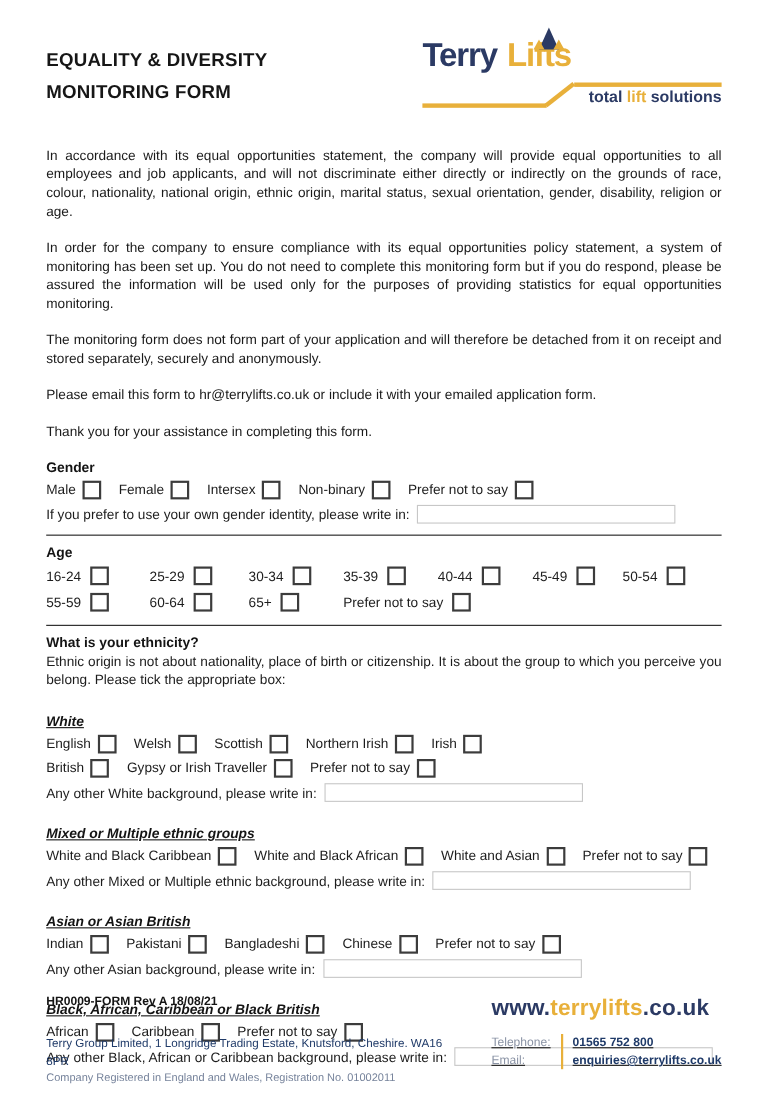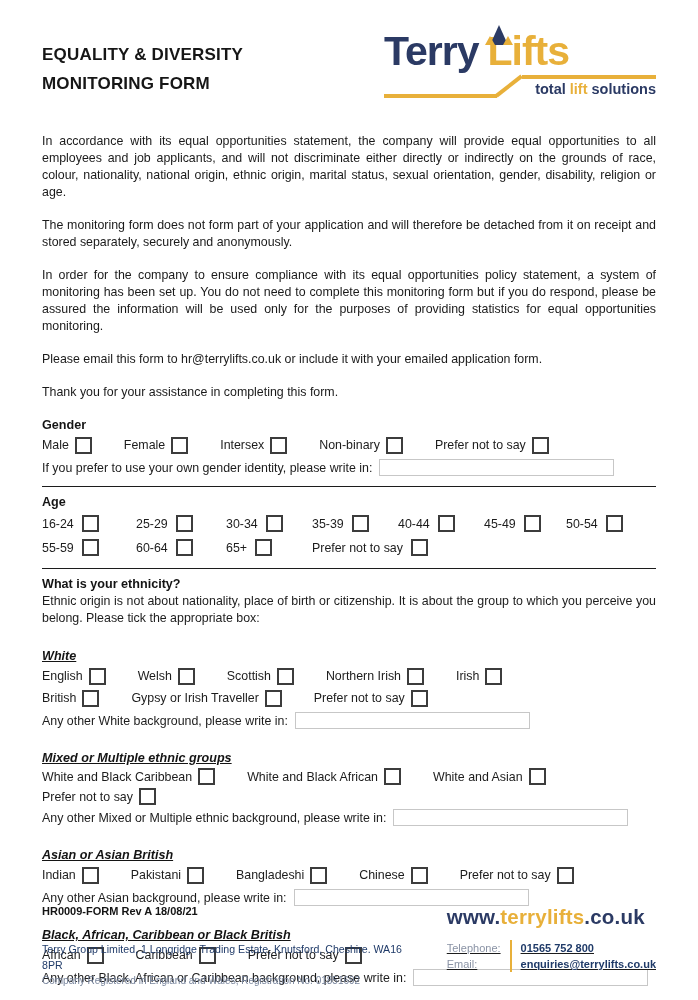--- a/index.html
+++ b/index.html
@@ -21,21 +21,21 @@
     margin:0 auto;
     background:#ffffff;
     padding:30px 42px 17px 42px;
     overflow:hidden;
   }
 
   
   .header{display:flex;justify-content:space-between;align-items:flex-start;height:76px;}
   .title{margin-top:10px;font-size:17px;font-weight:bold;line-height:29px;letter-spacing:.2px;color:#161616;}
   .logo{position:relative;width:272px;height:74px;flex:none;}
-  .logo-text{position:absolute;top:0;left:0;font-size:41px;line-height:42px;font-weight:bold;letter-spacing:-1px;white-space:nowrap;}
+  .logo-text{position:absolute;top:0;left:0;font-size:30px;line-height:42px;font-weight:bold;letter-spacing:-1px;white-space:nowrap;}
   .logo-terry{color:var(--navy);}
   .logo-lifts{color:var(--gold);margin-left:9px;}
   .logo-arrow{position:absolute;left:106px;top:-5px;width:0;height:0;
     border-left:9px solid transparent;border-right:9px solid transparent;border-bottom:20px solid var(--navy);}
   .logo-arrow::before,.logo-arrow::after{content:"";position:absolute;top:11px;width:0;height:0;
     border-left:5px solid transparent;border-right:5px solid transparent;border-bottom:9px solid var(--gold);}
   .logo-arrow::before{left:-14px;}
   .logo-arrow::after{left:4px;}
   .swoosh-low{position:absolute;left:0;top:64px;width:113px;height:4px;background:var(--gold);}
   .swoosh-diag{position:absolute;left:109px;top:54px;width:32px;height:4px;background:var(--gold);transform:rotate(-38deg);}
@@ -44,21 +44,21 @@
   .tg-navy{color:var(--navy);}
   .tg-gold{color:var(--gold);}
 
   
   .intro{margin-top:27px;}
   .intro p{font-size:12.4px;line-height:17px;text-align:justify;margin-bottom:16px;color:#1a1a1a;}
 
   
   .sec-heading{font-size:12.6px;font-weight:bold;line-height:16px;color:#141414;}
   .group-heading{font-size:12.6px;font-weight:bold;font-style:italic;line-height:16px;color:#141414;text-decoration:underline;}
-  .opt-row{display:flex;flex-wrap:wrap;gap:3px 32px;align-items:center;margin-top:2px;min-height:20px;}
+  .opt-row{display:flex;flex-wrap:wrap;gap:3px 16px;align-items:center;margin-top:2px;min-height:20px;}
   .opt{display:inline-flex;align-items:center;gap:6px;white-space:nowrap;font-size:12.4px;}
   .checkbox{display:inline-block;width:17px;height:17px;border:2px solid var(--box-border);background:#fff;flex:none;cursor:pointer;}
   .write-in{display:flex;align-items:center;gap:7px;margin-top:4px;font-size:12.4px;}
   .wi-input{width:235px;height:17px;border:1px solid var(--input-border);background:#fff;font-size:11px;padding:0 3px;font-family:"Liberation Sans",sans-serif;}
   hr.divider{border:none;border-top:1.5px solid #1c1c1c;margin:10px 0 7px 0;}
 
   .gender-sec{margin-top:13px;}
 
   .age-grid{display:grid;grid-template-columns:94px 90px 86px 86px 86px 82px auto;margin-top:3px;}
   .age-grid .opt{display:flex;align-items:center;gap:8px;height:21px;}
@@ -99,22 +99,22 @@
       <div class="tagline">
         <span class="tg-navy">total</span>
         <span class="tg-gold">lift</span>
         <span class="tg-navy">solutions</span>
       </div>
     </div>
   </header>
 
   <section class="intro">
     <p>In accordance with its equal opportunities statement, the company will provide equal opportunities to all employees and job applicants, and will not discriminate either directly or indirectly on the grounds of race, colour, nationality, national origin, ethnic origin, marital status, sexual orientation, gender, disability, religion or age.</p>
+    <p>In order for the company to ensure compliance with its equal opportunities policy statement, a system of monitoring has been set up. You do not need to complete this monitoring form but if you do respond, please be assured the information will be used only for the purposes of providing statistics for equal opportunities monitoring.</p>
     <p>The monitoring form does not form part of your application and will therefore be detached from it on receipt and stored separately, securely and anonymously.</p>
-    <p>In order for the company to ensure compliance with its equal opportunities policy statement, a system of monitoring has been set up. You do not need to complete this monitoring form but if you do respond, please be assured the information will be used only for the purposes of providing statistics for equal opportunities monitoring.</p>
     <p>Please email this form to hr@terrylifts.co.uk or include it with your emailed application form.</p>
     <p>Thank you for your assistance in completing this form.</p>
   </section>
 
   <section class="gender-sec">
     <div class="sec-heading">Gender</div>
     <div class="opt-row">
         <span class="opt">
           <span class="opt-label">Male</span>
           <span class="checkbox" role="checkbox" aria-checked="false"></span>
@@ -323,21 +323,21 @@
         <input class="wi-input" type="text" value="" style="">
       </div>
     </div>
   </section>
 
   <footer class="footer">
     <div class="footer-left">
       <div class="doc-ref">HR0009-FORM Rev A  18/08/21</div>
       <div class="footer-left-bottom">
         <div class="address">Terry Group Limited, 1 Longridge Trading Estate, Knutsford, Cheshire. WA16 8PR</div>
-        <div class="registration">Company Registered in England and Wales, Registration No. 01851692</div>
+        <div class="registration">Company Registered in England and Wales, Registration No. 01002011</div>
       </div>
     </div>
     <div class="footer-right">
       <div class="website">
         <span class="tg-navy">www.</span><span class="tg-gold">terrylifts</span><span class="tg-navy">.co.uk</span>
       </div>
       <div class="contact">
         <div class="contact-labels">
           <div>Telephone:</div>
           <div>Email:</div>

